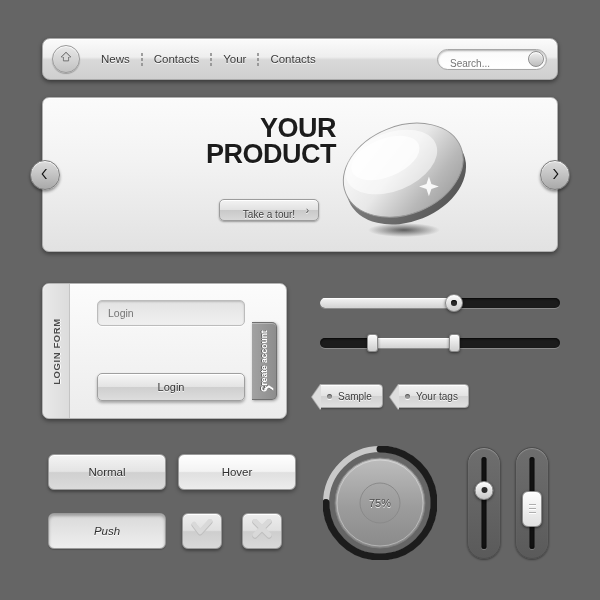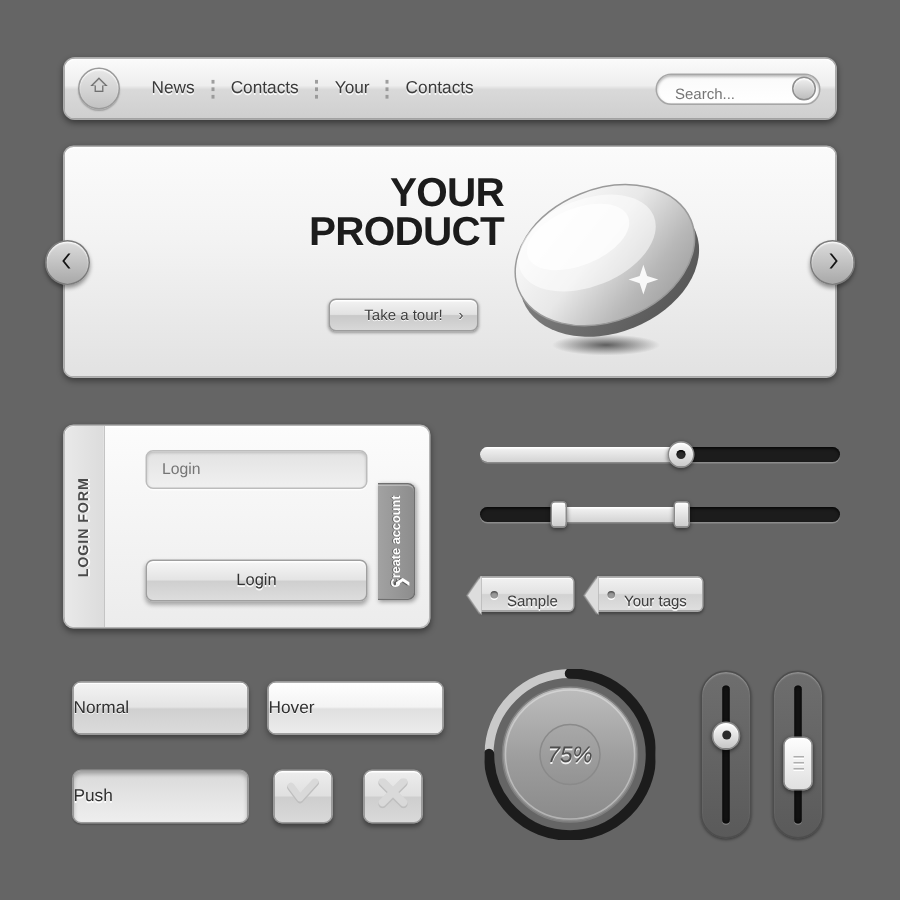--- a/index.html
+++ b/index.html
@@ -79,21 +79,21 @@
   #hero-sub {
     margin-top: 7px; font-size: 8.5px; line-height: 11px; color: #5c5c5c;
     text-shadow: 0 1px 0 rgba(255,255,255,.8);
   }
   #tour-btn {
     position: absolute; left: 176px; top: 101px;
     width: 100px; height: 22px; border-radius: 5px;
     background: linear-gradient(180deg,#f3f3f3 0%,#e2e2e2 48%,#c9c9c9 52%,#d8d8d8 100%);
     border: 1px solid #9c9c9c;
     box-shadow: inset 0 1px 0 #fff, 0 1px 2px rgba(0,0,0,.35);
-    display: flex; align-items: center; justify-content: center;
+    display: flex; align-items: flex-end; justify-content: center;
     font-size: 10px; color: #3e3e3e; text-shadow: 0 1px 0 rgba(255,255,255,.9);
     position: absolute;
   }
   #tour-chev {
     position: absolute; right: 9px; top: 5px;
     font-size: 10px; color: #4a4a4a;
   }
   #hero-orb { position: absolute; left: 283px; top: 14px; width: 160px; height: 130px; }
   .arrow-btn {
     position: absolute; top: 62px; width: 30px; height: 30px; border-radius: 50%;
@@ -197,21 +197,21 @@
     box-shadow: 0 1px 3px rgba(0,0,0,.5), inset 0 1px 1px #fff;
   }
 
   
   .tag {
     position: absolute; height: 24px;
     background: linear-gradient(180deg,#f2f2f2 0%,#e3e3e3 48%,#d2d2d2 52%,#dfdfdf 100%);
     border: 1px solid #a6a6a6;
     border-radius: 0 4px 4px 0;
     box-shadow: 0 1px 2px rgba(0,0,0,.35), inset 0 1px 0 rgba(255,255,255,.9);
-    display: flex; align-items: flex-end;
+    display: flex; align-items: center;
     font-size: 10px; color: #3d3d3d; text-shadow: 0 1px 0 rgba(255,255,255,.85);
     padding-left: 17px; padding-right: 10px;
   }
   .tag::before {
     content: ""; position: absolute; left: 6px; top: 9px;
     width: 5px; height: 5px; border-radius: 50%;
     background: #9a9a9a; box-shadow: inset 0 1px 1px rgba(0,0,0,.5), 0 1px 0 #fff;
   }
   .tag::after {
     content: ""; position: absolute; left: -9px; top: -1px;
@@ -221,57 +221,57 @@
     border-right: 9px solid #ddd;
     filter: drop-shadow(-1px 0 0 #a6a6a6);
   }
   #tag-0 { left: 320px; top: 384px; }
   #tag-1 { left: 398px; top: 384px; }
   #tag-2 { left: 480px; top: 384px; }
 
   
   .big-btn {
     position: absolute; width: 118px; height: 36px; border-radius: 6px;
-    display: flex; align-items: center; justify-content: flex-start;
+    display: flex; align-items: center; justify-content: center;
     font-size: 11.5px; color: #303030; text-shadow: 0 1px 0 rgba(255,255,255,.9);
     border: 1px solid #9a9a9a;
   }
   #btn-normal {
     left: 48px; top: 454px;
     background: linear-gradient(180deg,#f4f4f4 0%,#e4e4e4 48%,#d0d0d0 52%,#dbdbdb 100%);
     box-shadow: inset 0 1px 0 #fff, 0 2px 3px rgba(0,0,0,.35);
   }
   #btn-hover {
     left: 178px; top: 454px;
     background: linear-gradient(180deg,#ffffff 0%,#f3f3f3 48%,#e0e0e0 52%,#ececec 100%);
     box-shadow: inset 0 1px 0 #fff, 0 2px 4px rgba(0,0,0,.35);
   }
   #btn-push {
     left: 48px; top: 513px;
     background: linear-gradient(180deg,#d9d9d9 0%,#e4e4e4 50%,#eeeeee 100%);
     box-shadow: inset 0 2px 3px rgba(0,0,0,.28), 0 1px 1px rgba(0,0,0,.2);
+    font-style: italic;
   }
   .icon-btn {
     position: absolute; top: 513px; width: 40px; height: 36px; border-radius: 6px;
     background: linear-gradient(180deg,#ededed 0%,#e0e0e0 48%,#cecece 52%,#d9d9d9 100%);
     border: 1px solid #9a9a9a;
     box-shadow: inset 0 1px 0 #fff, 0 2px 3px rgba(0,0,0,.35);
     display: flex; align-items: center; justify-content: center;
   }
   #btn-check { left: 182px; }
   #btn-close { left: 242px; }
 
   
   #progress-wrap { position: absolute; left: 323px; top: 446px; width: 114px; height: 114px; }
   #progress-pct {
     position: absolute; left: 0; top: 0; width: 114px; height: 114px;
     display: flex; align-items: center; justify-content: center;
-    font-size: 15px; color: #4e4e4e; text-shadow: 0 1px 0 rgba(255,255,255,.85);
+    font-size: 11px; color: #4e4e4e; text-shadow: 0 1px 0 rgba(255,255,255,.85);
     pointer-events: none;
-    font-style: italic;
   }
 
   
   .vslider { position: absolute; width: 34px; height: 112px; }
   #vslider1 { left: 467px; top: 447px; }
   #vslider2 { left: 515px; top: 447px; }
   .vbody {
     position: absolute; inset: 0; border-radius: 17px;
     background: linear-gradient(180deg,#6e6e6e,#5a5a5a);
     border: 1px solid #4d4d4d;

